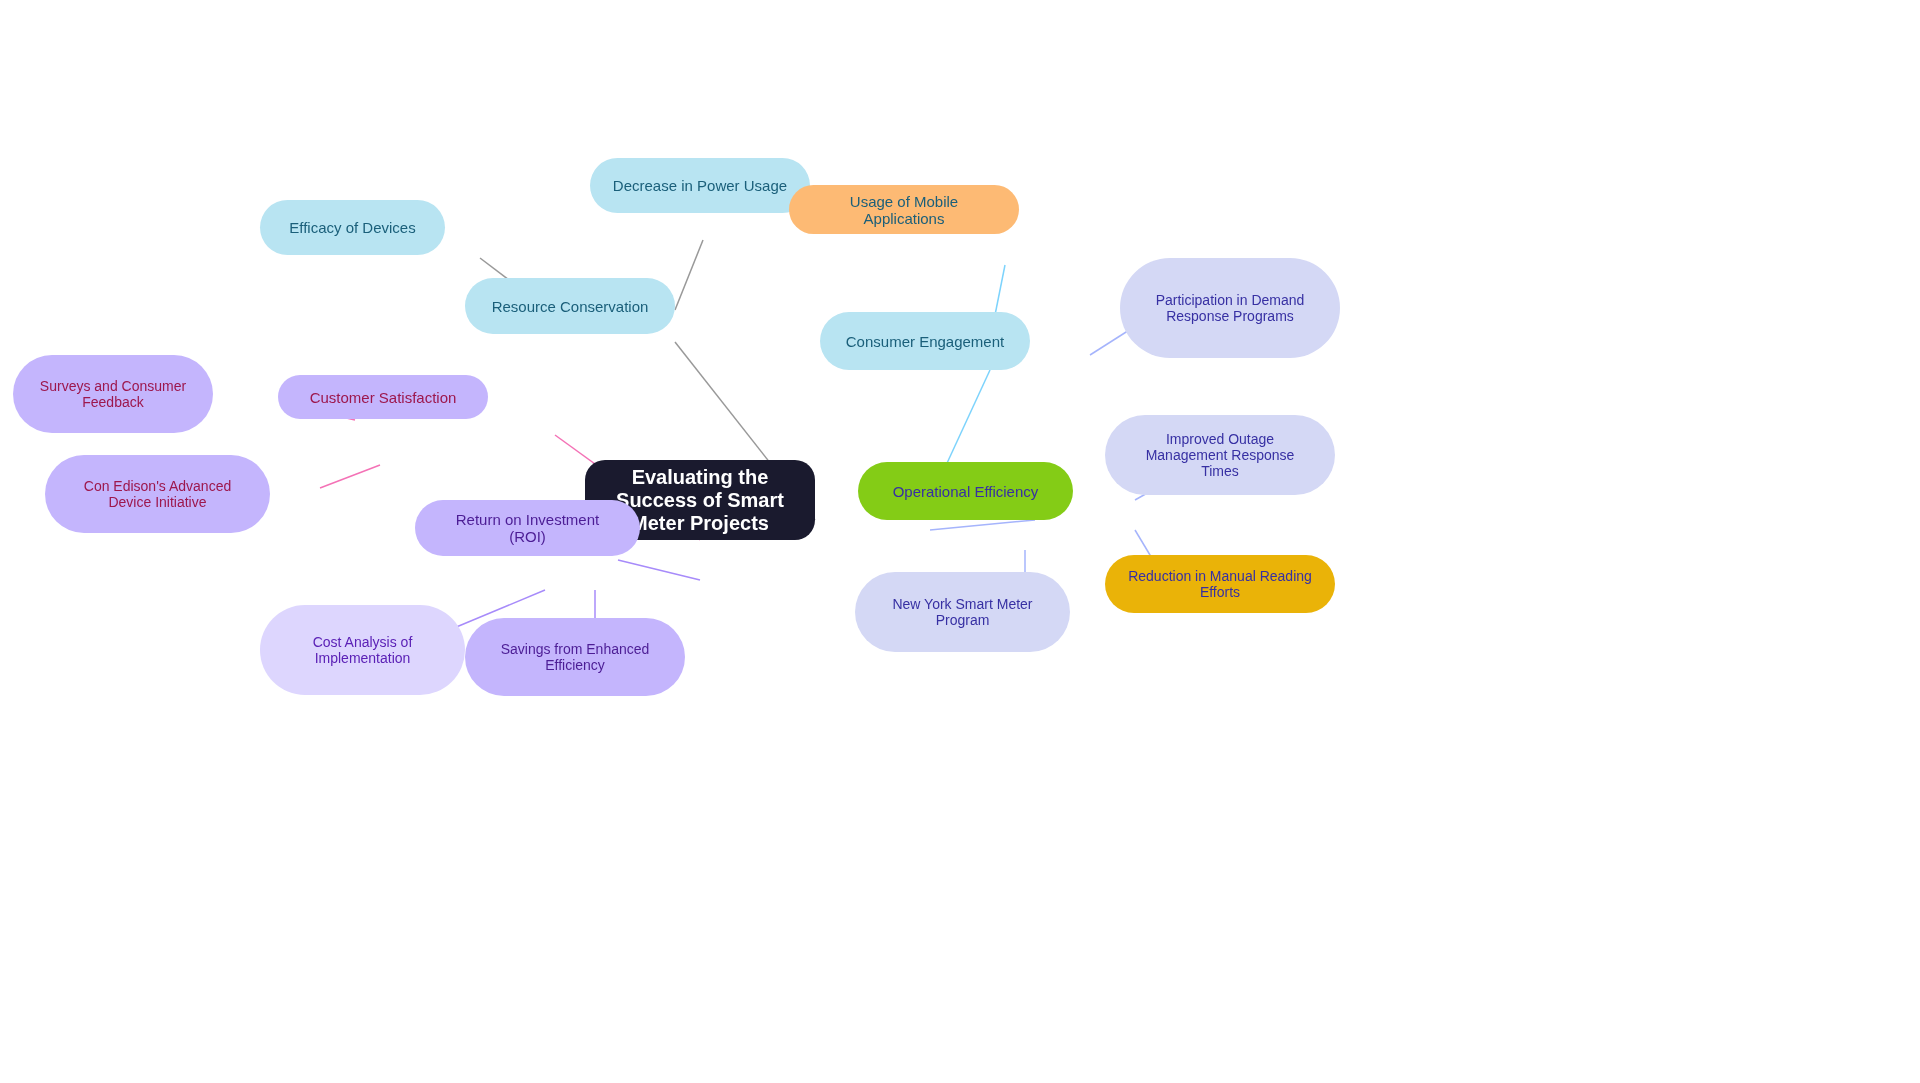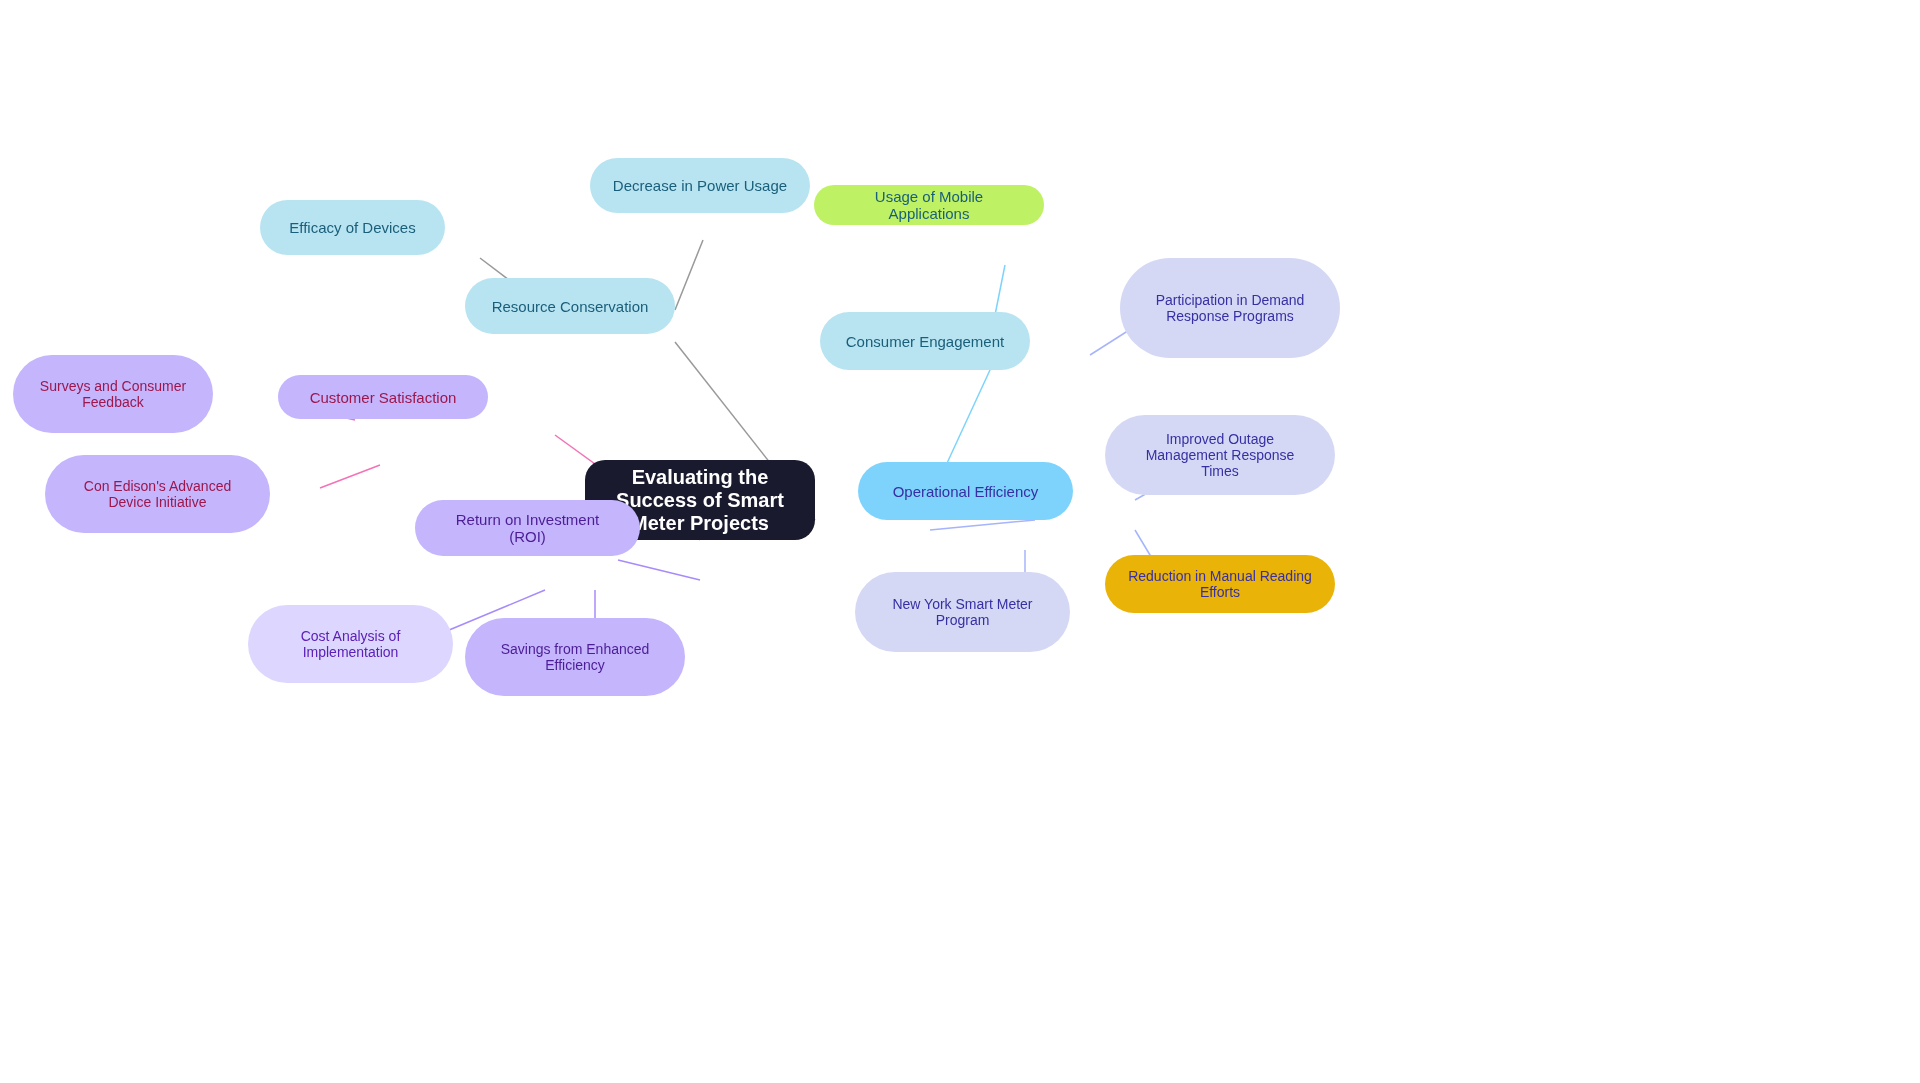--- a/index.html
+++ b/index.html
@@ -108,29 +108,29 @@
 <div class="node node-blue" style="left: 260px; top: 200px; width: 185px; height: 55px; font-size:15px;">Efficacy of Devices</div>
 
 <div class="node node-pink" style="left: 278px; top: 375px; width: 210px; height: 44px; font-size:15px;">Customer Satisfaction</div>
 
 <div class="node node-pink" style="left: 13px; top: 355px; width: 200px; height: 78px; font-size:14px;">Surveys and Consumer Feedback</div>
 
 <div class="node node-pink" style="left: 45px; top: 455px; width: 225px; height: 78px; font-size:14px;">Con Edison's Advanced Device Initiative</div>
 
 <div class="node node-purple" style="left: 415px; top: 500px; width: 225px; height: 56px; font-size:15px;">Return on Investment (ROI)</div>
 
-<div class="node node-purple-light" style="left: 248px; top: 605px; width: 205px; height: 78px; font-size:14px;">Cost Analysis of Implementation</div>
+<div class="node node-purple-light" style="left: 260px; top: 605px; width: 205px; height: 90px; font-size:14px;">Cost Analysis of Implementation</div>
 
 <div class="node node-purple" style="left: 465px; top: 618px; width: 220px; height: 78px; font-size:14px;">Savings from Enhanced Efficiency</div>
 
 <div class="node node-blue" style="left: 820px; top: 312px; width: 210px; height: 58px; font-size:15px;">Consumer Engagement</div>
 
-<div class="node node-blue" style="left: 814px; top: 185px; width: 230px; height: 40px; font-size:15px; background:#bef264;">Usage of Mobile Applications</div>
+<div class="node node-blue" style="left: 789px; top: 185px; width: 230px; height: 49px; font-size:15px; background:#fdba74;">Usage of Mobile Applications</div>
 
 <div class="node node-lavender" style="left: 1120px; top: 258px; width: 220px; height: 100px; font-size:14px; background:#d4d8f5; color:#3730a3;">Participation in Demand Response Programs</div>
 
-<div class="node node-lavender" style="left: 858px; top: 462px; width: 215px; height: 58px; font-size:15px; background:#7dd3fc; color:#3730a3;">Operational Efficiency</div>
+<div class="node node-lavender" style="left: 858px; top: 462px; width: 215px; height: 58px; font-size:15px; background:#84cc16; color:#3730a3;">Operational Efficiency</div>
 
 <div class="node node-lavender" style="left: 1105px; top: 415px; width: 230px; height: 80px; font-size:14px; background:#d4d8f5; color:#3730a3;">Improved Outage Management Response Times</div>
 
 <div class="node node-lavender" style="left: 1105px; top: 555px; width: 230px; height: 58px; font-size:14px; background:#eab308; color:#3730a3;">Reduction in Manual Reading Efforts</div>
 
 <div class="node node-lavender" style="left: 855px; top: 572px; width: 215px; height: 80px; font-size:14px; background:#d4d8f5; color:#3730a3;">New York Smart Meter Program</div>
 
 </body></html>

